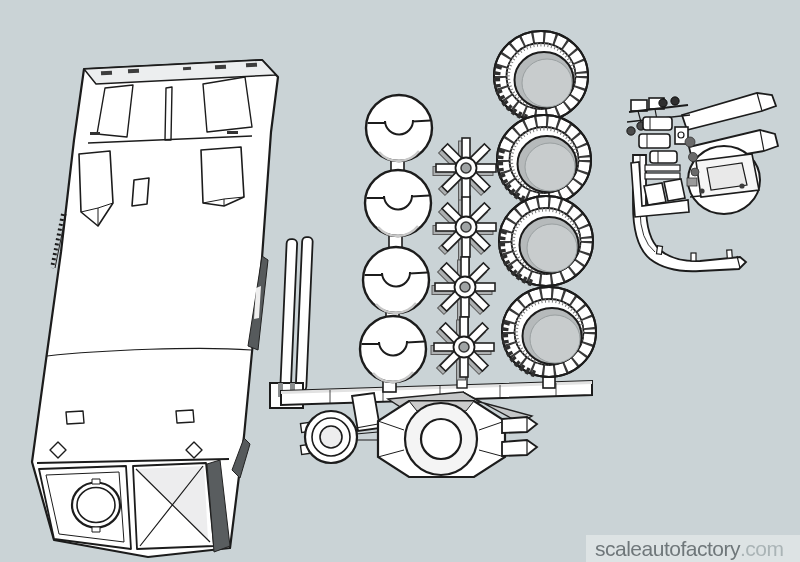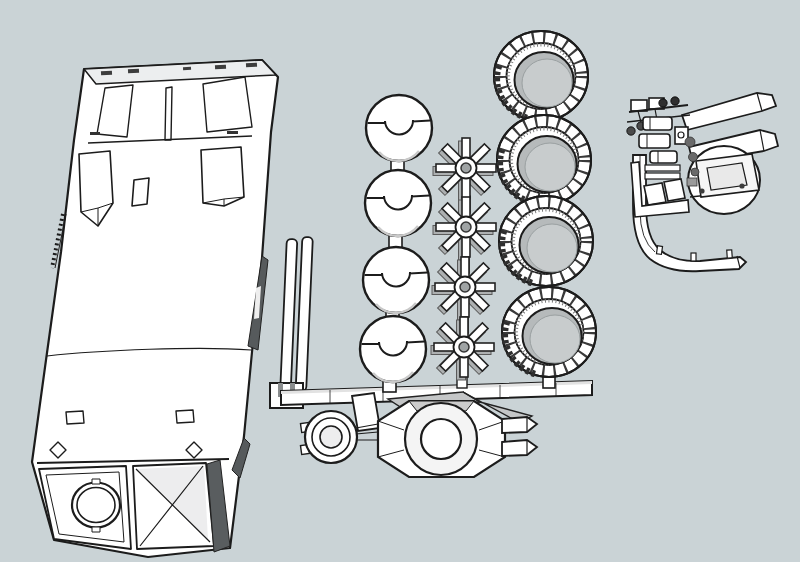--- a/index.html
+++ b/index.html
@@ -309,13 +309,17 @@
       <rect x="645" y="173" width="35" height="6"></rect>
     </g>
     <g fill="#ffffff" stroke="#1c1c1c" stroke-width="1.6">
       <polygon points="644,186 662,183 666,202 648,205"></polygon>
       <polygon points="664,182 681,179 685,198 668,201"></polygon>
     </g>
     <path d="M631,163 L639,162 L642,206 L688,200 L689,212 L635,217 Z" fill="#ffffff" stroke="#1c1c1c" stroke-width="1.6"></path>
   </g>
 </svg>
 
+  <div class="wm-band">
+    <span class="wm-site">scaleautofactory</span>
+      <span class="wm-tld">.com</span>
+  </div>
 </div>
 
 </body></html>

